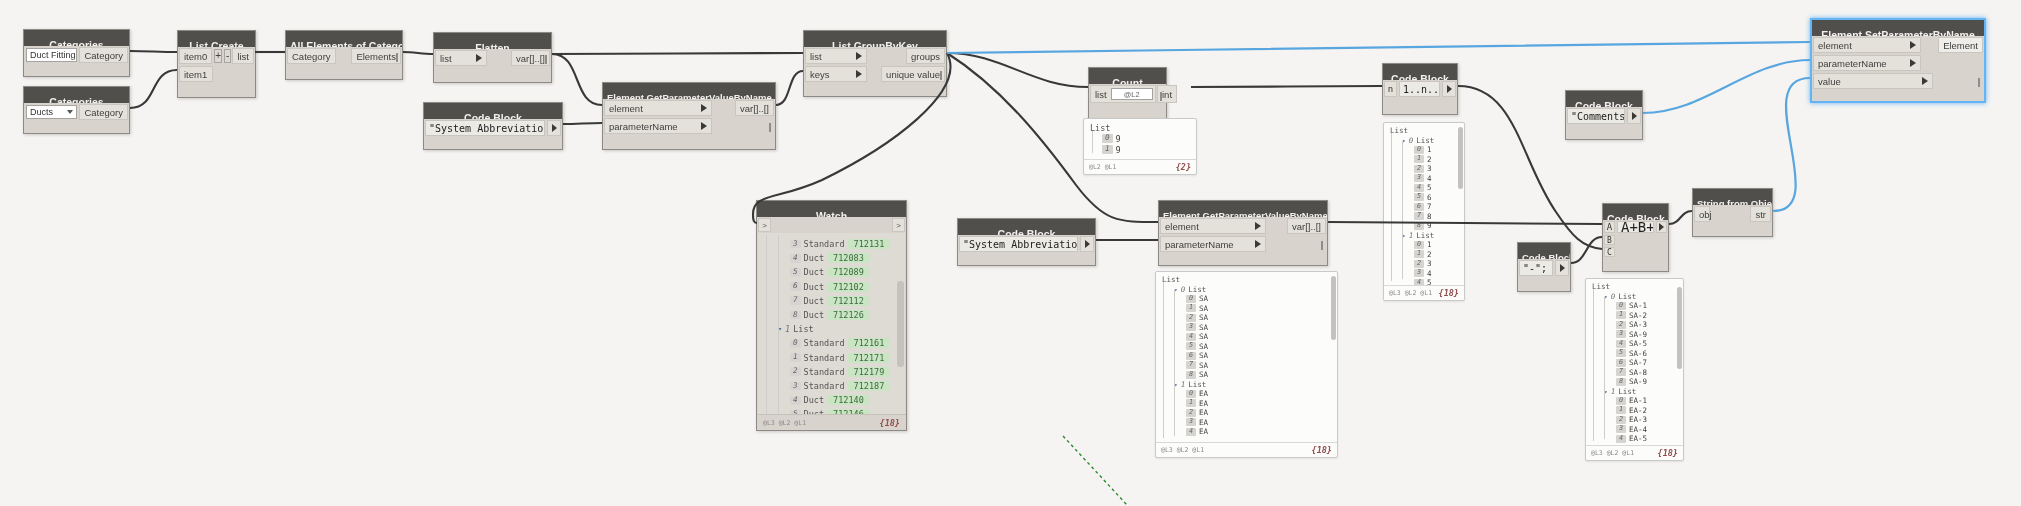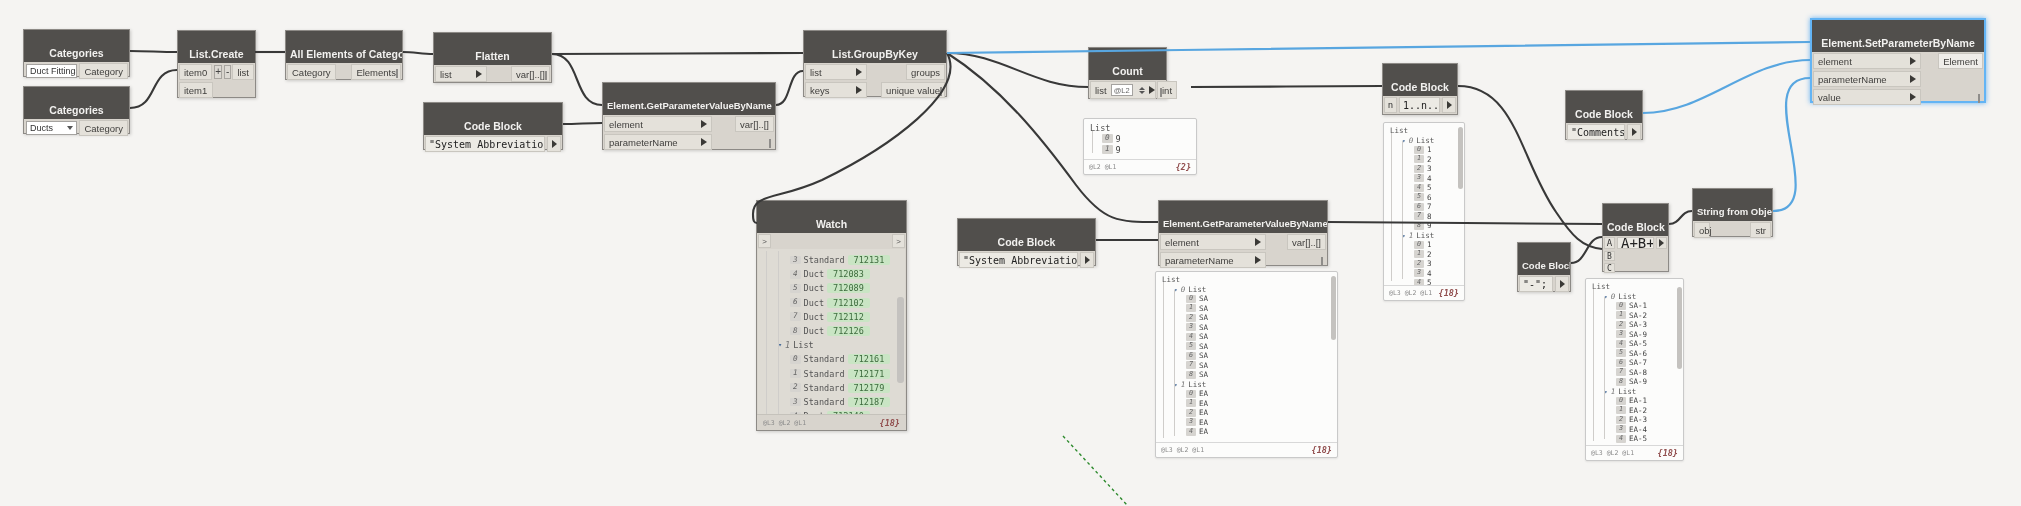--- a/index.html
+++ b/index.html
@@ -12,41 +12,41 @@
   #canvas{position:relative;width:2021px;height:506px;background:var(--canvas);overflow:hidden}
   #wires{position:absolute;left:0;top:0;width:2021px;height:506px;z-index:3;pointer-events:none}
   #wires path{fill:none}
   .wire{stroke:var(--wire);stroke-width:2.1}
   .wire-blue{stroke:var(--wire-blue);stroke-width:2.2}
   .wire-green{stroke:var(--green-dash);stroke-width:1.4;stroke-dasharray:3 3}
 
   .node{position:absolute;z-index:2;background:var(--body);border:1px solid #8d8a86;box-shadow:1px 1px 3px rgba(0,0,0,.18)}
   .node.selected{border:2px solid var(--select);box-shadow:0 0 5px rgba(90,170,240,.9)}
   .ntitle{background:var(--header);color:#f2f1ef;font-weight:bold;font-size:10.5px;line-height:14px;height:14px;
-          text-align:center;white-space:nowrap;overflow:hidden;padding:16px 4px}
+          text-align:center;white-space:nowrap;overflow:hidden;padding:8px 4px}
   .ntitle.small{font-size:9.5px}
   .nrow{display:flex;align-items:stretch;height:18px;position:relative}
   .pin,.pout{background:var(--port);border:1px solid var(--port-border);margin:1px;display:flex;align-items:center;
              font-size:9.5px;color:#3f3e3c;padding:0 4px;white-space:nowrap}
   .pin{gap:4px}
   .pout{margin-left:auto;justify-content:flex-end}
   .chev{width:0;height:0;border-left:6px solid #3a3936;border-top:4px solid transparent;border-bottom:4px solid transparent;margin-left:auto}
   .nfoot{position:relative;flex:1}
   .lacing{position:absolute;right:4px;bottom:3px;width:2px;height:9px;background:#8f8d8a}
   .codetxt{background:#eceae4;border:1px solid var(--port-border);margin:1px;flex:1;display:flex;align-items:center;
            font-family:"DejaVu Sans Mono",monospace;font-size:10px;color:#222;padding:0 3px;white-space:nowrap;overflow:hidden}
   .outbox{background:var(--port);border:1px solid var(--port-border);margin:1px;width:14px;display:flex;align-items:center;justify-content:center}
   .outbox .chev{margin:0;border-left-width:5px}
   .dropdown{background:#fff;border:1px solid #a5a3a0;margin:2px;flex:1;display:flex;align-items:center;font-size:9px;color:#333;padding:0 3px;white-space:nowrap;overflow:hidden}
   .ddcaret{margin-left:auto;width:0;height:0;border-top:4px solid #555;border-left:3.5px solid transparent;border-right:3.5px solid transparent}
   .minibtn{background:#dcd9d3;border:1px solid #a8a5a0;margin:2px 1px;width:13px;display:flex;align-items:center;justify-content:center;
            font-size:10px;color:#444;line-height:1}
   .portbox-mini{background:var(--port);border:1px solid var(--port-border);margin:1px;width:13px;display:flex;align-items:center;justify-content:center;
            font-family:"DejaVu Sans Mono",monospace;font-size:9px;color:#333}
-  .levelbox{background:#fff;border:1px solid #a5a3a0;display:flex;align-items:center;font-size:7.5px;color:#666;padding:0 2px;height:12px}
+  .levelbox{background:#fff;border:1px solid #a5a3a0;display:flex;align-items:center;font-size:7.5px;color:#666;padding:0 12px;height:12px}
   .spinner{display:flex;flex-direction:column;justify-content:center;gap:1px;margin-left:2px}
   .spinner i{display:block;width:0;height:0}
   .spin-up{border-bottom:3px solid #555;border-left:3px solid transparent;border-right:3px solid transparent}
   .spin-down{border-top:3px solid #555;border-left:3px solid transparent;border-right:3px solid transparent}
 
   
   .preview{position:absolute;z-index:2;background:var(--preview-bg);border:1px solid var(--preview-border);border-radius:2px;
            display:flex;flex-direction:column;box-shadow:0 1px 2px rgba(0,0,0,.08)}
   .pv-content{flex:1;overflow:hidden;padding:3px 2px 0 4px;position:relative}
   .pv-footer{border-top:1px solid #d8d8d8;height:15px;display:flex;align-items:center;padding:0 5px;
@@ -213,21 +213,21 @@
         <span>keys</span>
           <span class="chev"></span>
       </div>
       <div class="pout">unique value</div>
     </div>
     <div class="nfoot">
         <span class="lacing"></span>
       </div>
   </div>
 
-  <div class="node" style="left:1088px;top:47px;width:79px;height:52px">
+  <div class="node" style="left:1088px;top:67px;width:79px;height:52px">
     <div class="ntitle">Count</div>
     <div class="nrow" style="height:20px">
       <div class="pin" style="width:66px">
         <span>list</span>
         <span class="levelbox">@L2</span>
         <span class="spinner">
             <i class="spin-up"></i>
             <i class="spin-down"></i>
           </span>
         <span class="chev"></span>
@@ -450,21 +450,21 @@
       </div>
       <div class="pout" style="background:#efede9">Element</div>
     </div>
     <div class="nrow">
       <div class="pin" style="width:108px">
         <span>parameterName</span>
           <span class="chev"></span>
       </div>
     </div>
     <div class="nrow">
-      <div class="pin" style="width:108px">
+      <div class="pin" style="width:120px">
         <span>value</span>
           <span class="chev"></span>
       </div>
     </div>
     <div class="nfoot">
         <span class="lacing"></span>
       </div>
   </div>
 
   <div class="preview" id="pv-count-bubble" style="left:1083px;top:118px;width:114px;height:57px">

